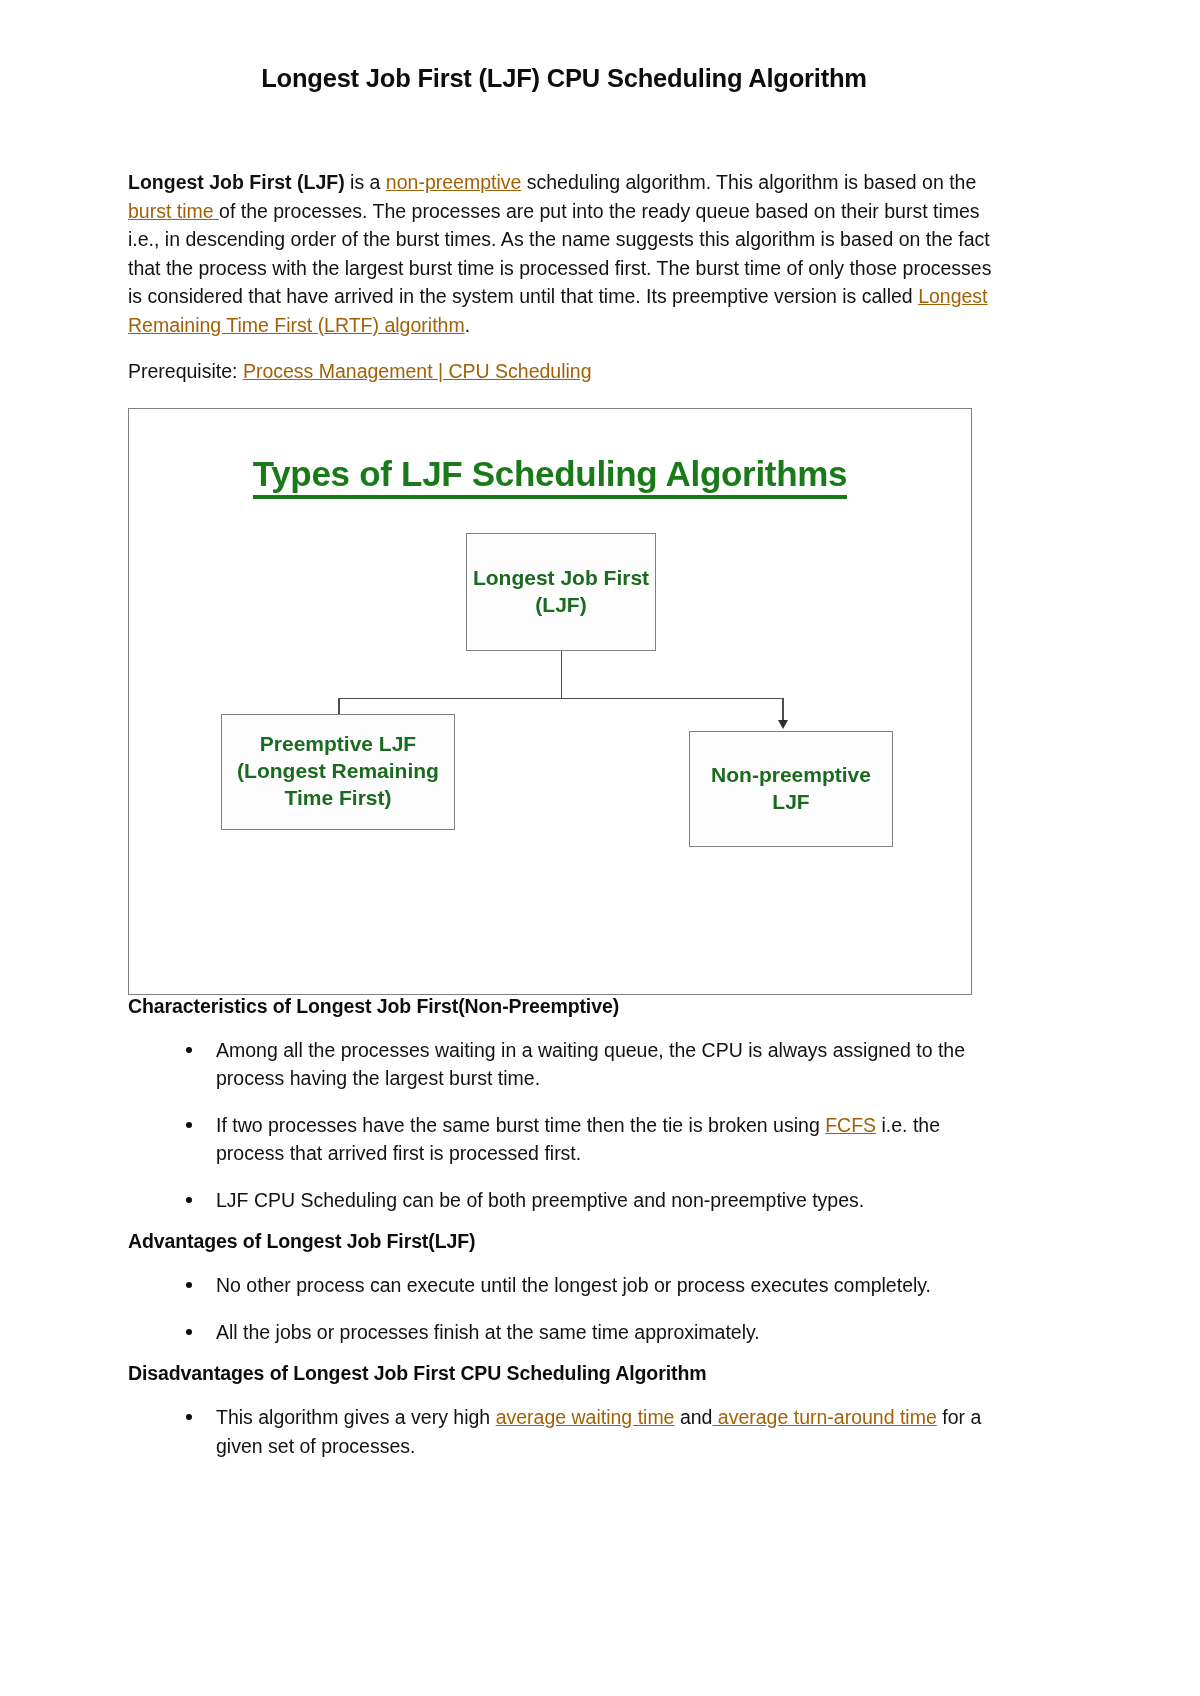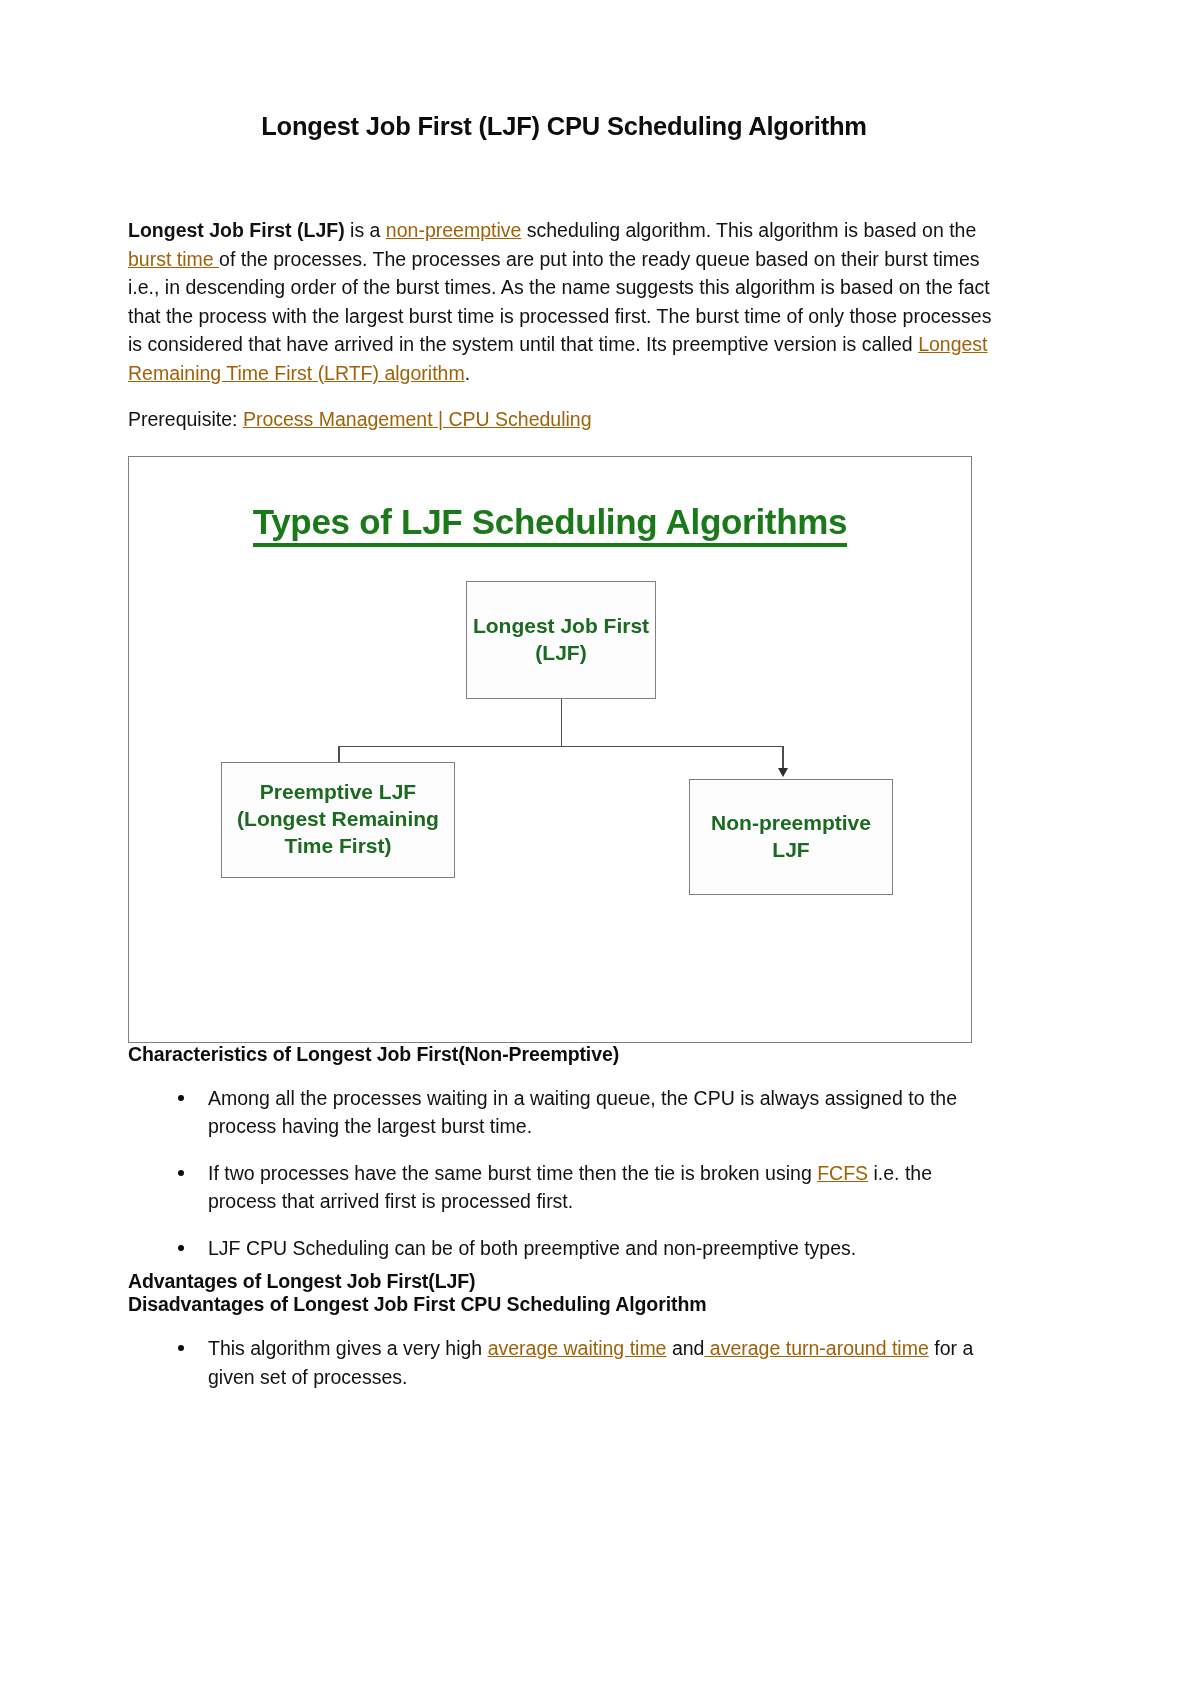--- a/index.html
+++ b/index.html
@@ -31,21 +31,21 @@
 
   h1.doc-title {
     font-size: 25.5px;
     font-weight: bold;
     text-align: center;
     margin: 0;
     padding: 0;
     letter-spacing: -0.2px;
     color: #0d0d0d;
   }
-  .title-wrap { margin-top: 112px; }
+  .title-wrap { margin-top: 64px; }
 
   p.body-para {
     font-size: 19.5px;
     line-height: 28.5px;
     margin: 0;
     color: #121212;
     text-align: left;
   }
   .intro-wrap { margin-top: 75px; }
   .prereq-wrap { margin-top: 18px; }
@@ -140,21 +140,21 @@
     font-weight: bold;
     margin: 0;
     color: #0d0d0d;
     letter-spacing: -0.1px;
   }
   .sec-char { margin-top: 62px; }
   .sec-adv  { margin-top: 28px; }
   .sec-dis  { margin-top: 28px; }
 
   ul.bullets {
-    margin: 8px;
+    margin: 16px;
     padding: 0;
     list-style: none;
   }
   ul.bullets li {
     position: relative;
     padding-left: 72px;
     font-size: 19.5px;
     line-height: 28.5px;
     margin-top: 18px;
     color: #121212;
@@ -211,20 +211,24 @@
     </div>
 
     <div id="sections-host">
         <h2 class="section-head sec-char">Characteristics of Longest Job First(Non-Preemptive)</h2>
         <ul class="bullets">
           <li><span>Among all the processes waiting in a waiting queue, the CPU is always assigned to the process having the largest burst time.</span></li>
           <li><span>If two processes have the same burst time then the tie is broken using </span><a class="link">FCFS</a><span> i.e. the process that arrived first is processed first.</span></li>
           <li><span>LJF CPU Scheduling can be of both preemptive and non-preemptive types.</span></li>
         </ul>
         <h2 class="section-head sec-adv">Advantages of Longest Job First(LJF)</h2>
+        <ul class="bullets">
+          <li><span>No other process can execute until the longest job or process executes completely.</span></li>
+          <li><span>All the jobs or processes finish at the same time approximately.</span></li>
+        </ul>
         <h2 class="section-head sec-dis">Disadvantages of Longest Job First CPU Scheduling Algorithm</h2>
         <ul class="bullets">
           <li><span>This algorithm gives a very high </span><a class="link">average waiting time</a><span> and</span><a class="link"> average turn-around time</a><span> for a given set of processes.</span></li>
         </ul>
       </div>
 
   </div>
 </div>
 
 </body></html>

